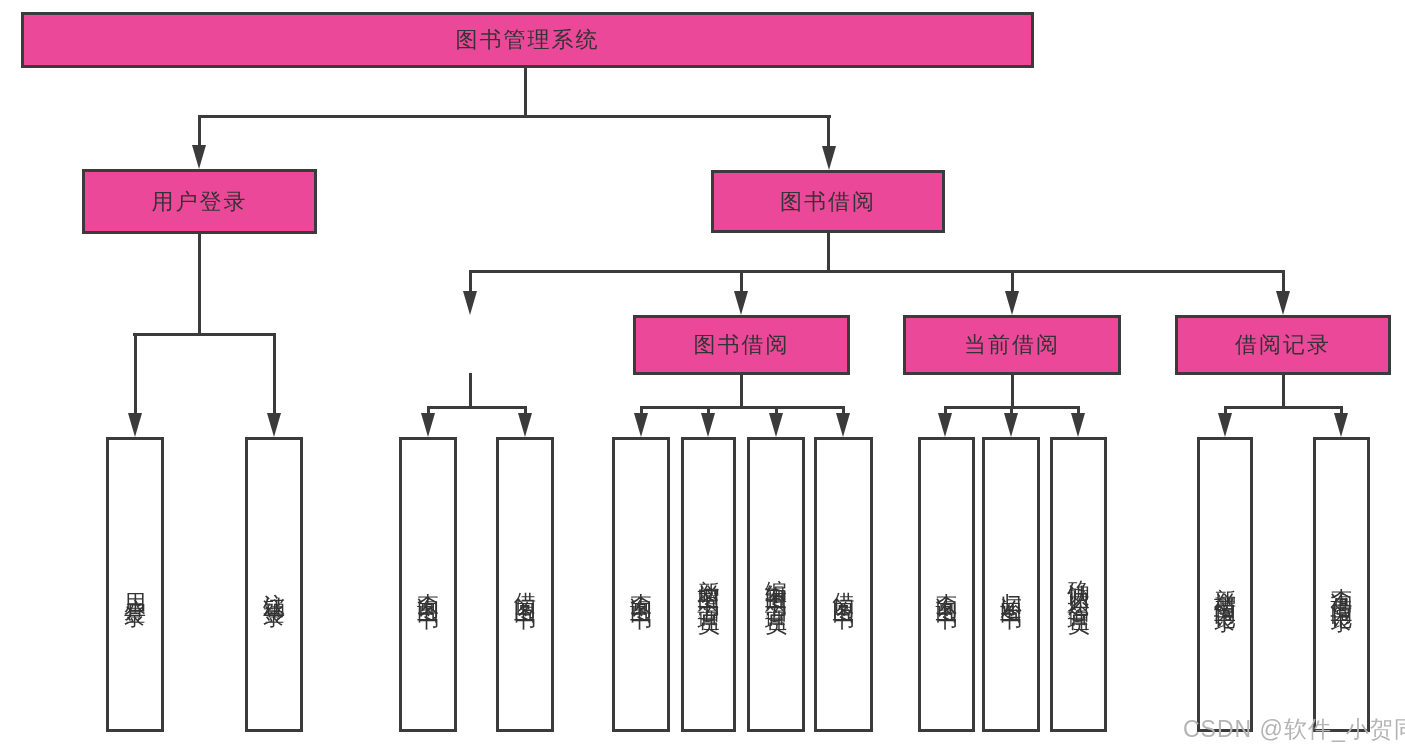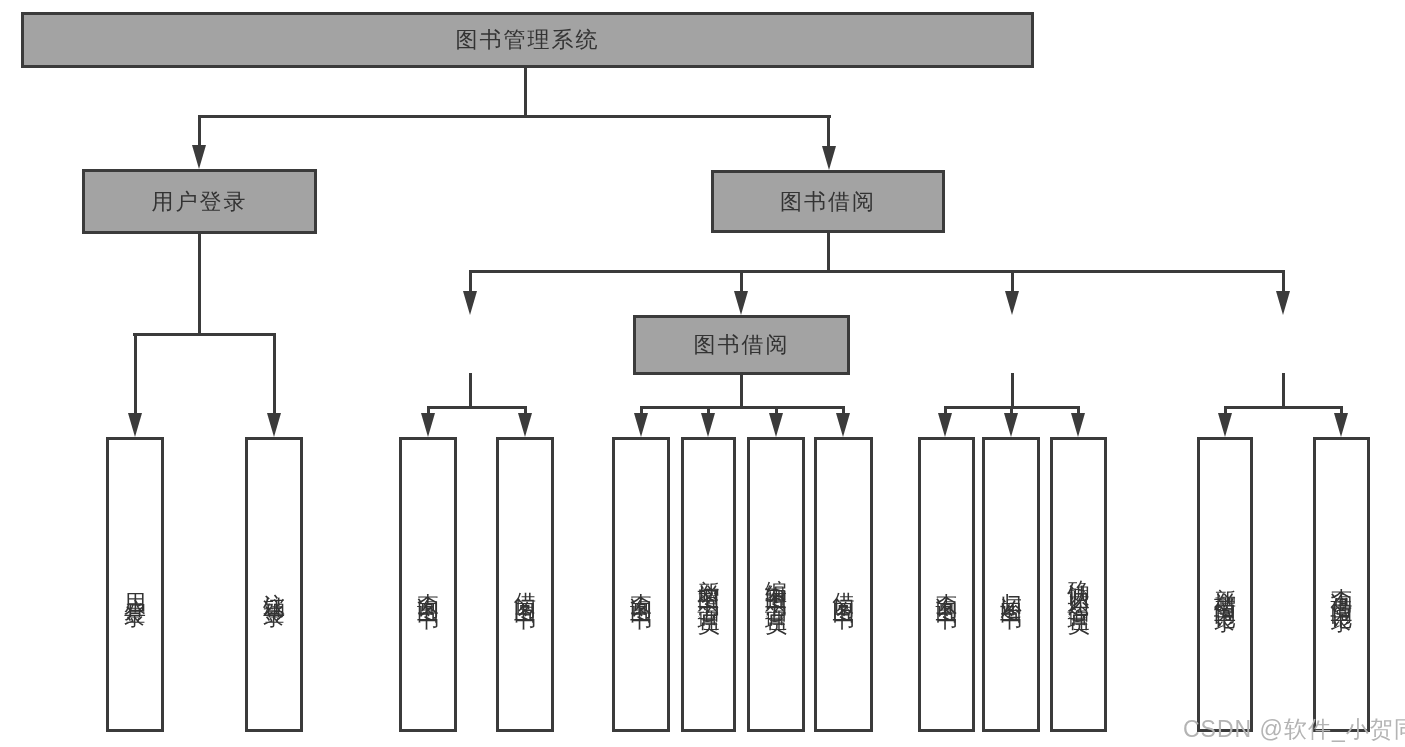--- a/index.html
+++ b/index.html
@@ -9,21 +9,21 @@
     --bg:#ffffff;
   }
   html,body{margin:0;padding:0;background:var(--bg);}
   body{font-family:"Liberation Sans","DejaVu Sans",sans-serif;}
   #canvas{
     position:relative;width:1405px;height:747px;background:var(--bg);
     overflow:hidden;
   }
   .node{
     position:absolute;box-sizing:border-box;border:3px solid var(--line);
-    background:#a3a3a3;display:flex;align-items:center;justify-content:center;
+    background:#ec4899;display:flex;align-items:center;justify-content:center;
     color:var(--text);font-size:22px;letter-spacing:2px;white-space:nowrap;
   }
   .vnode{
     position:absolute;box-sizing:border-box;border:3px solid var(--line);
     background:#fff;display:flex;align-items:center;justify-content:center;
     color:var(--text);
   }
   .vnode .vlabel{
     writing-mode:vertical-rl;text-orientation:mixed;
     font-size:22px;letter-spacing:5px;line-height:1;color:var(--text);
@@ -77,20 +77,26 @@
   <div class="tri" style="left:463px;top:291px;"></div>
   <div class="vline" style="left:740px;top:270px;height:22px;"></div>
   <div class="tri" style="left:734px;top:291px;"></div>
   <div class="vline" style="left:1011px;top:270px;height:22px;"></div>
   <div class="tri" style="left:1005px;top:291px;"></div>
   <div class="vline" style="left:1282px;top:270px;height:22px;"></div>
   <div class="tri" style="left:1276px;top:291px;"></div>
 
   <div class="node" style="left:633px;top:315px;width:217px;height:60px;font-family:Liberation Serif, serif;">
     <span>图书借阅</span>
+  </div>
+  <div class="node" style="left:903px;top:315px;width:218px;height:60px;">
+    <span>当前借阅</span>
+  </div>
+  <div class="node" style="left:1175px;top:315px;width:216px;height:60px;">
+    <span>借阅记录</span>
   </div>
 
   <div class="vline" style="left:469px;top:373px;height:36px;"></div>
   <div class="hline" style="left:427px;top:406px;width:100px;"></div>
   <div class="vline" style="left:427px;top:406px;height:10px;"></div>
   <div class="tri" style="left:421px;top:413px;"></div>
   <div class="vline" style="left:524px;top:406px;height:10px;"></div>
   <div class="tri" style="left:518px;top:413px;"></div>
 
   <div class="vline" style="left:740px;top:373px;height:36px;"></div>

